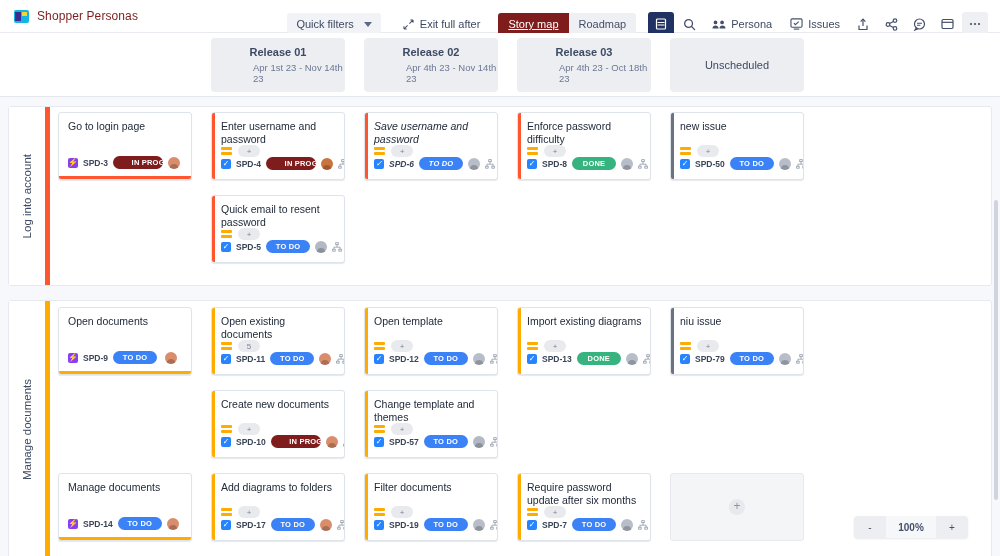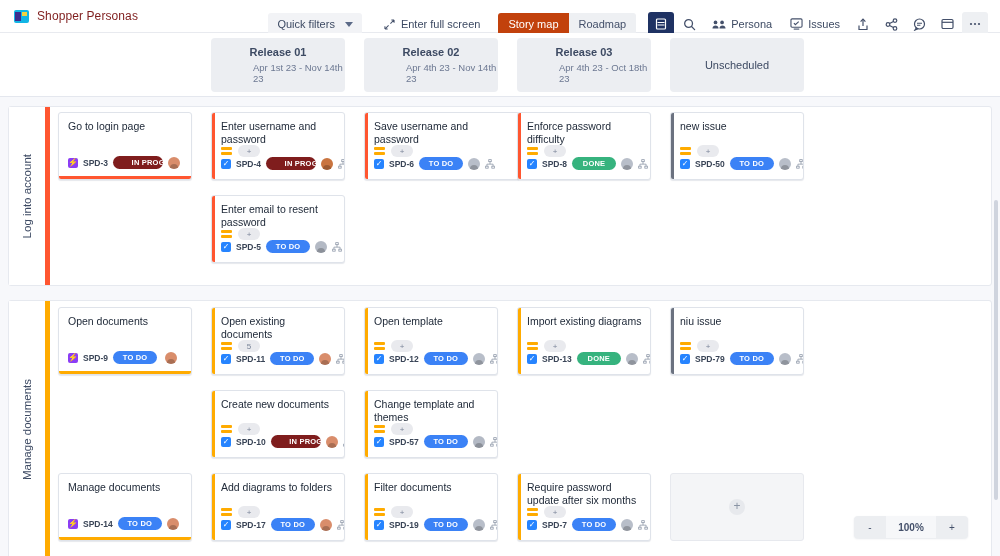--- a/index.html
+++ b/index.html
@@ -53,21 +53,21 @@
     display: flex; align-items: center; gap: 6px;
     font-size: 11px; color: #3d4a63; cursor: pointer; margin-right: 18px;
   }
   .seg {
     display: flex; border-radius: 3px; overflow: hidden; margin-right: 12px;
   }
   .seg-btn {
     font-size: 11px; height: 22px; line-height: 22px;
     padding: 0 10px; cursor: pointer; background: #eef0f3; color: #44506a;
   }
-  .seg-btn.active { background: #c2410c; color: #fff; }
+  .seg-btn.active { background: #7f1d1d; color: #fff; text-decoration: underline; }
   .ic-btn {
     width: 26px; height: 24px; display: flex; align-items: center;
     justify-content: center; border-radius: 3px; cursor: pointer;
     color: #44506a; margin-right: 2px;
   }
   .ic-btn.active { background: #1f3263; color: #fff; }
   .ic-btn.more { background: #eef0f3; }
   .ic-text {
     display: flex; align-items: center; gap: 5px; font-size: 11px;
     color: #3d4a63; cursor: pointer; padding: 0 8px; height: 24px;
@@ -211,21 +211,21 @@
     <div class="quick-filters">
       <span>Quick filters</span>
       <span class="chev"></span>
     </div>
 
     <div class="exit-full">
       <svg width="11" height="11" viewBox="0 0 12 12">
         <path d="M1 11 L5 7 M1 11 L1 8 M1 11 L4 11" stroke="#44506a" stroke-width="1.1" fill="none"></path>
         <path d="M11 1 L7 5 M11 1 L11 4 M11 1 L8 1" stroke="#44506a" stroke-width="1.1" fill="none"></path>
       </svg>
-      <span>Enter full screen</span>
+      <span>Exit full after</span>
     </div>
 
     <div class="seg">
       <div class="seg-btn active">Story map</div>
       <div class="seg-btn">Roadmap</div>
     </div>
 
     <div class="ic-btn active">
       <svg width="12" height="12" viewBox="0 0 12 12">
         <rect x="1.5" y="1" width="9" height="10" rx="1" fill="none" stroke="currentColor" stroke-width="1.2"></rect>
@@ -358,21 +358,21 @@
         <rect x="4.5" y="0.8" width="3" height="2.4" fill="none" stroke="#8993a4" stroke-width=".9"></rect>
         <rect x="0.8" y="8.6" width="3" height="2.4" fill="none" stroke="#8993a4" stroke-width=".9"></rect>
         <rect x="8.2" y="8.6" width="3" height="2.4" fill="none" stroke="#8993a4" stroke-width=".9"></rect>
         <path d="M6 3.2v3M2.3 8.6V6.2h7.4v2.4" fill="none" stroke="#8993a4" stroke-width=".9"></path>
       </svg>
     </div>
   </div>
 
   <div class="card" style="left:211px; width:134px; top:97px; height:68px;">
     <div class="lstripe" style="background:#ff5630;"></div>
-    <div class="card-title">Enter email to resent password</div>
+    <div class="card-title">Quick email to resent password</div>
     <div class="card-mid" style="position:absolute;bottom:22px;">
       <span class="pri-icon">
           <i></i>
           <i></i>
         </span>
       <span class="est-pill">+</span>
     </div>
     <div class="card-foot" style="position:absolute;bottom:4px;left:0;right:0;">
       <span class="type-ic type-task">✓</span>
       <span class="key">SPD-5</span>
@@ -380,21 +380,21 @@
       <span class="avatar av3"></span>
       <svg class="child-ic" viewBox="0 0 12 12">
         <rect x="4.5" y="0.8" width="3" height="2.4" fill="none" stroke="#8993a4" stroke-width=".9"></rect>
         <rect x="0.8" y="8.6" width="3" height="2.4" fill="none" stroke="#8993a4" stroke-width=".9"></rect>
         <rect x="8.2" y="8.6" width="3" height="2.4" fill="none" stroke="#8993a4" stroke-width=".9"></rect>
         <path d="M6 3.2v3M2.3 8.6V6.2h7.4v2.4" fill="none" stroke="#8993a4" stroke-width=".9"></path>
       </svg>
     </div>
   </div>
 
-  <div class="card" style="left:364px; width:156px; top:14px; height:68px;">
+  <div class="card" style="left:364px; width:134px; top:14px; height:68px;font-style:italic;">
     <div class="lstripe" style="background:#ff5630;"></div>
     <div class="card-title">Save username and password</div>
     <div class="card-mid" style="position:absolute;bottom:22px;">
       <span class="pri-icon">
           <i></i>
           <i></i>
         </span>
       <span class="est-pill">+</span>
     </div>
     <div class="card-foot" style="position:absolute;bottom:4px;left:0;right:0;">

